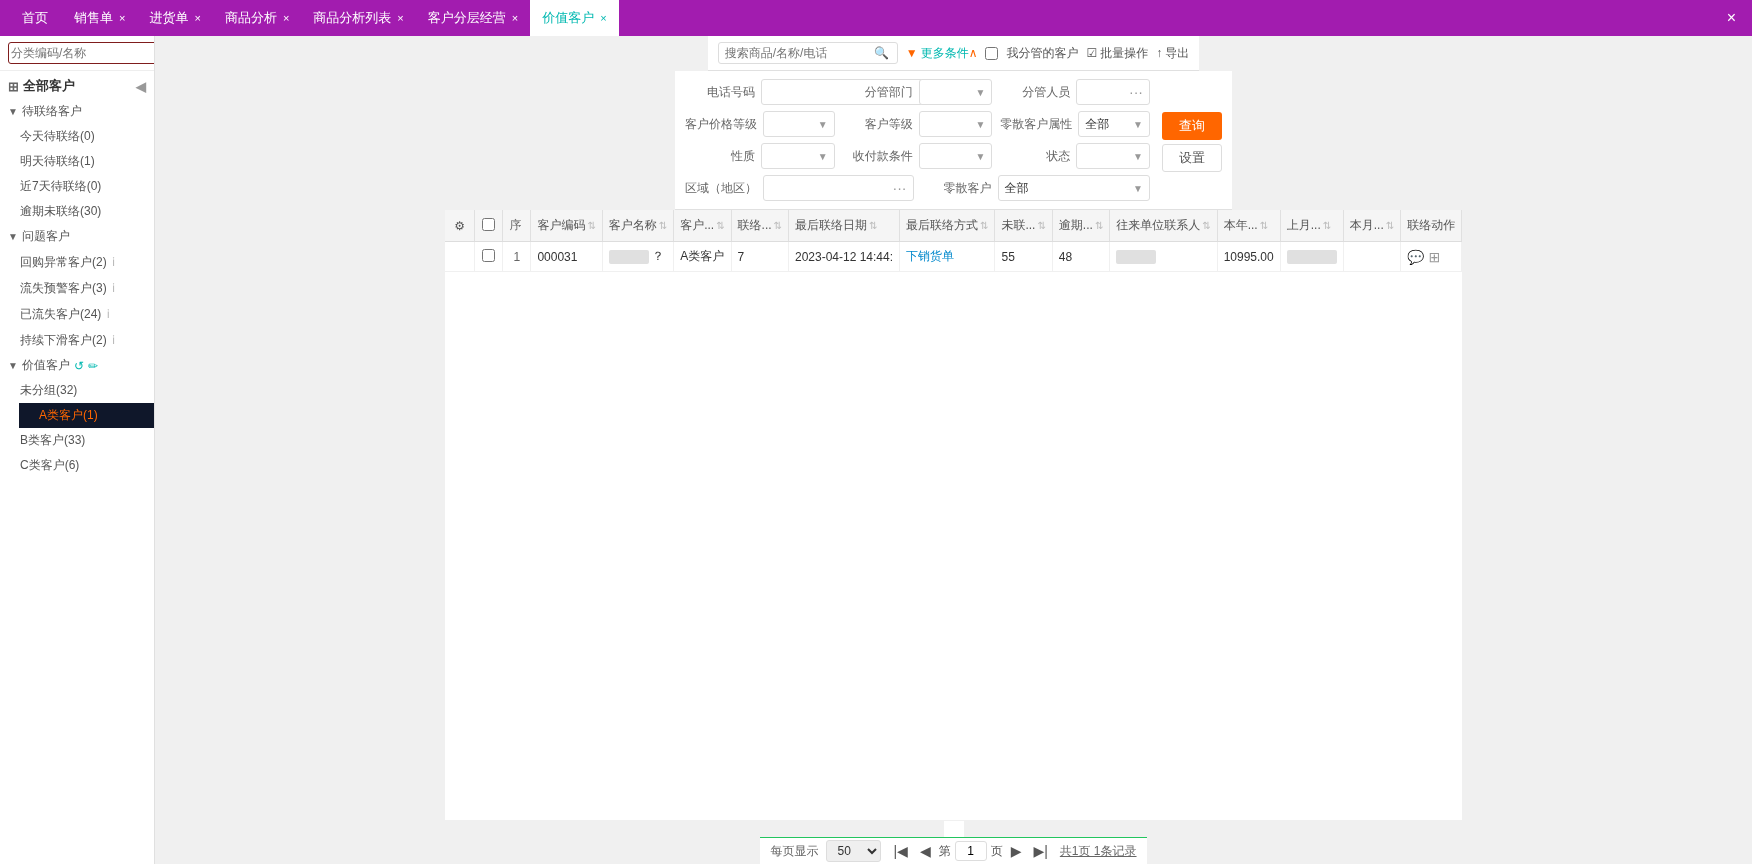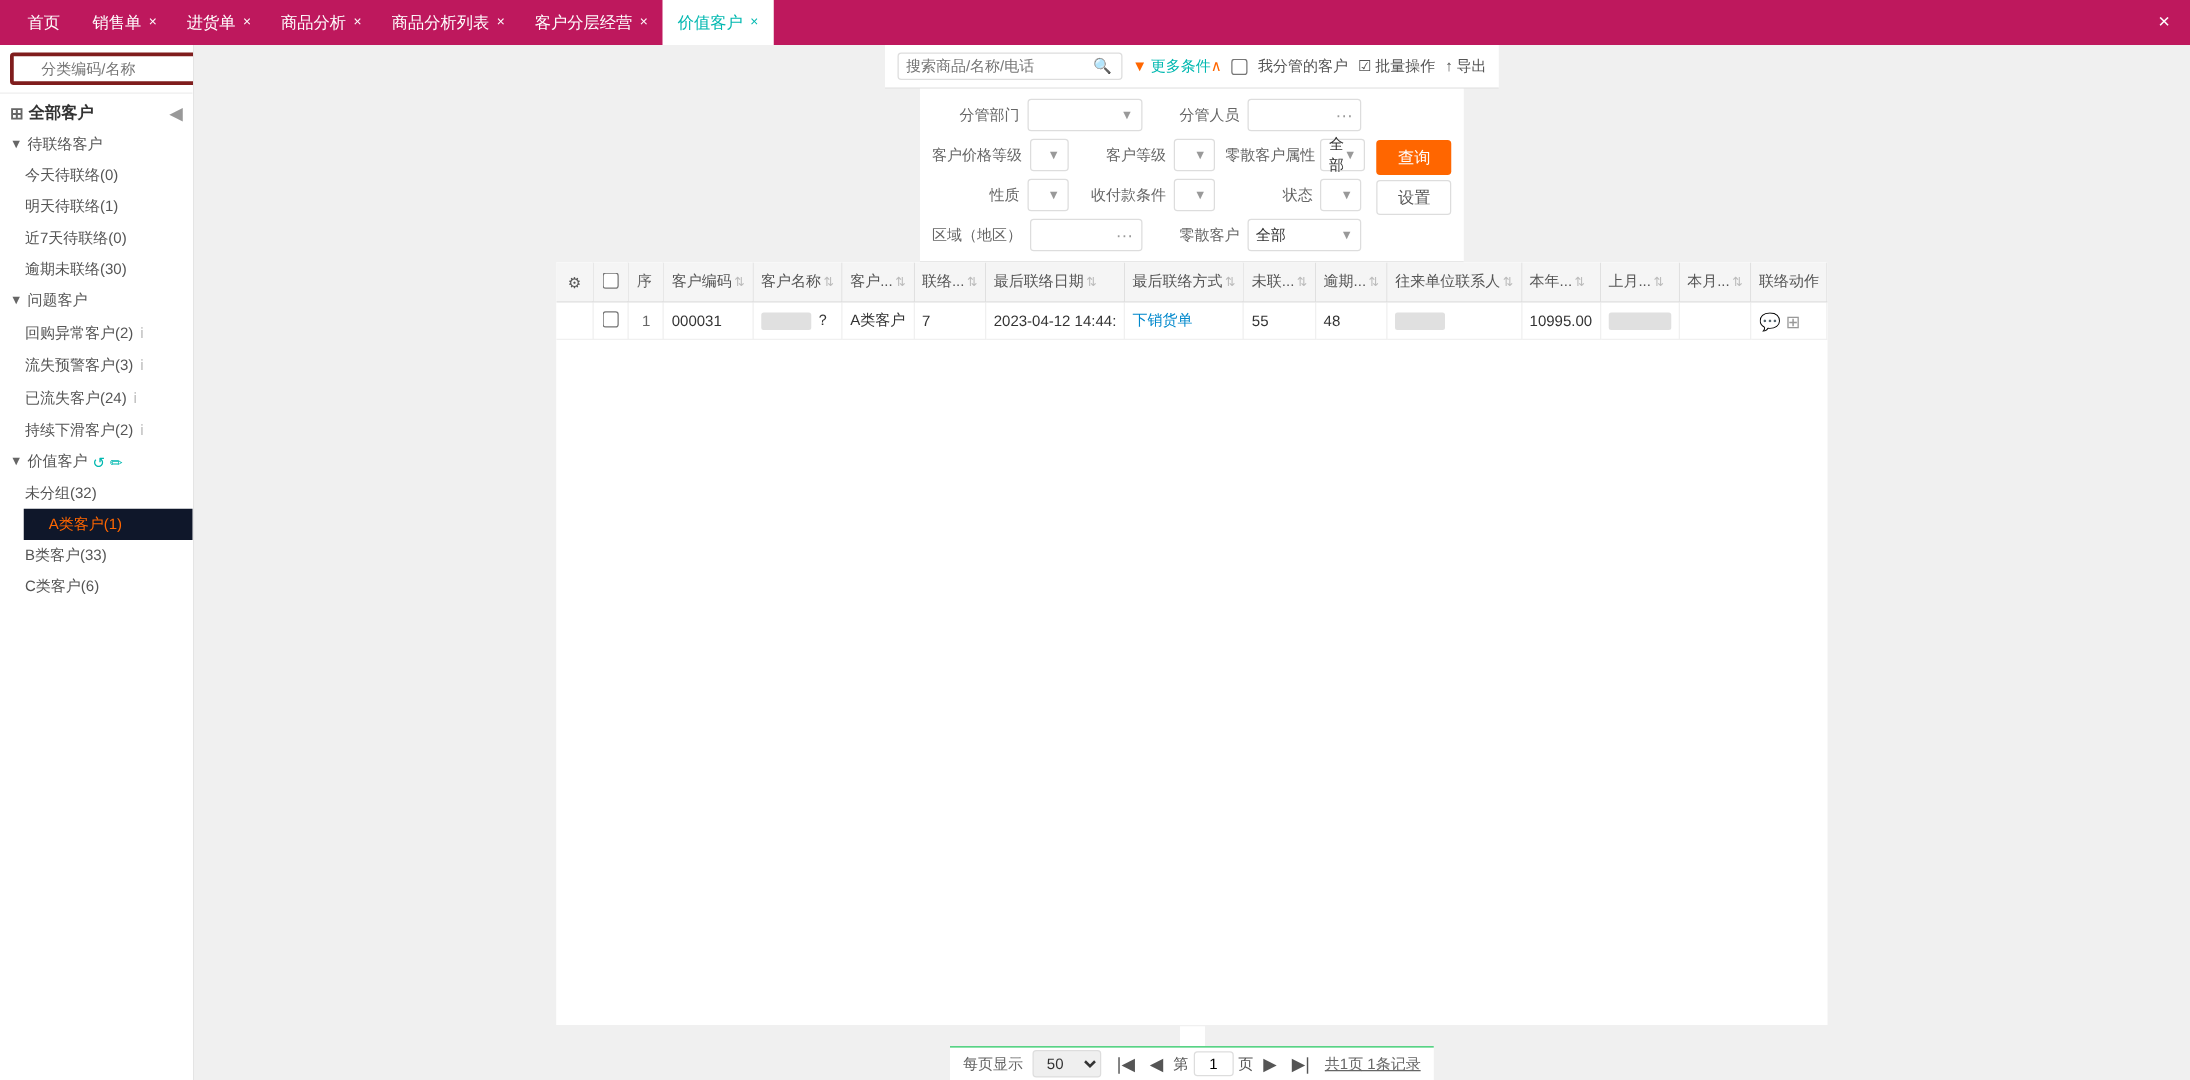--- a/index.html
+++ b/index.html
@@ -1,20 +1,20 @@
 <!DOCTYPE html>
 <html><head>
   <meta charset="utf-8">
   <style>
     * { box-sizing: border-box; margin: 0; padding: 0; }
     body { font-family: 'Microsoft YaHei', Arial, sans-serif; font-size: 12px; background: #f0f0f0; color: #333; overflow: hidden; width: 1752px; height: 864px; }
 
     
     .top-nav {
-      display: flex; align-items: center; background: #be185d; height: 36px; padding: 0 8px;
+      display: flex; align-items: center; background: #a21caf; height: 36px; padding: 0 8px;
     }
     .top-nav .nav-item {
       display: flex; align-items: center; padding: 0 12px; height: 36px; color: #fff; cursor: pointer; font-size: 13px; white-space: nowrap;
     }
     .top-nav .nav-item.active { background: #fff; color: #00b8b0; }
     .top-nav .nav-item .close-icon { margin-left: 6px; font-size: 11px; color: inherit; }
     .top-nav .home-item { padding: 0 14px; color: #fff; font-size: 13px; cursor: pointer; }
     .top-nav-close { margin-left: auto; color: #fff; font-size: 16px; cursor: pointer; padding: 0 8px; }
 
     
@@ -22,21 +22,21 @@
 
     
     .sidebar {
       width: 155px; min-width: 155px; background: #fff; border-right: 1px solid #e0e0e0;
       display: flex; flex-direction: column; overflow-y: auto;
     }
     .sidebar-search {
       display: flex; align-items: center; padding: 6px 8px; border-bottom: 1px solid #eee;
     }
     .sidebar-search input {
-      flex: 1; border: 3px solid #7f1d1d; border-radius: 3px; padding: 3px 22px; font-size: 12px; outline: none; color: #999;
+      flex: 1; border: 1px solid #7f1d1d; border-radius: 3px; padding: 3px 2px; font-size: 12px; outline: none; color: #999;
     }
 
     .sidebar-section-header {
       display: flex; align-items: center; padding: 6px 8px 4px 8px; font-weight: bold; font-size: 13px; color: #333;
     }
     .sidebar-section-header .grid-icon { margin-right: 4px; color: #666; }
     .sidebar-section-header .collapse-icon { margin-left: auto; color: #999; cursor: pointer; }
 
     .sidebar-group-header {
       display: flex; align-items: center; padding: 4px 8px; color: #555; cursor: pointer; font-size: 12px;
@@ -284,20 +284,24 @@
         </div>
       </div>
     </div>
 
     <div class="filter-panel">
       <div style="display:flex;gap:0;">
         <div style="flex:1;">
 
           <div class="filter-row">
             <div class="filter-field">
+              <span class="filter-label">电话号码</span>
+              <input class="filter-input" type="text" value="" style="">
+            </div>
+            <div class="filter-field">
               <span class="filter-label">分管部门</span>
               <div class="filter-select">
                 <span></span>
                   <span class="chevron">▼</span>
               </div>
             </div>
             <div class="filter-field">
               <span class="filter-label">分管人员</span>
               <div class="filter-select">
                 <span></span>

